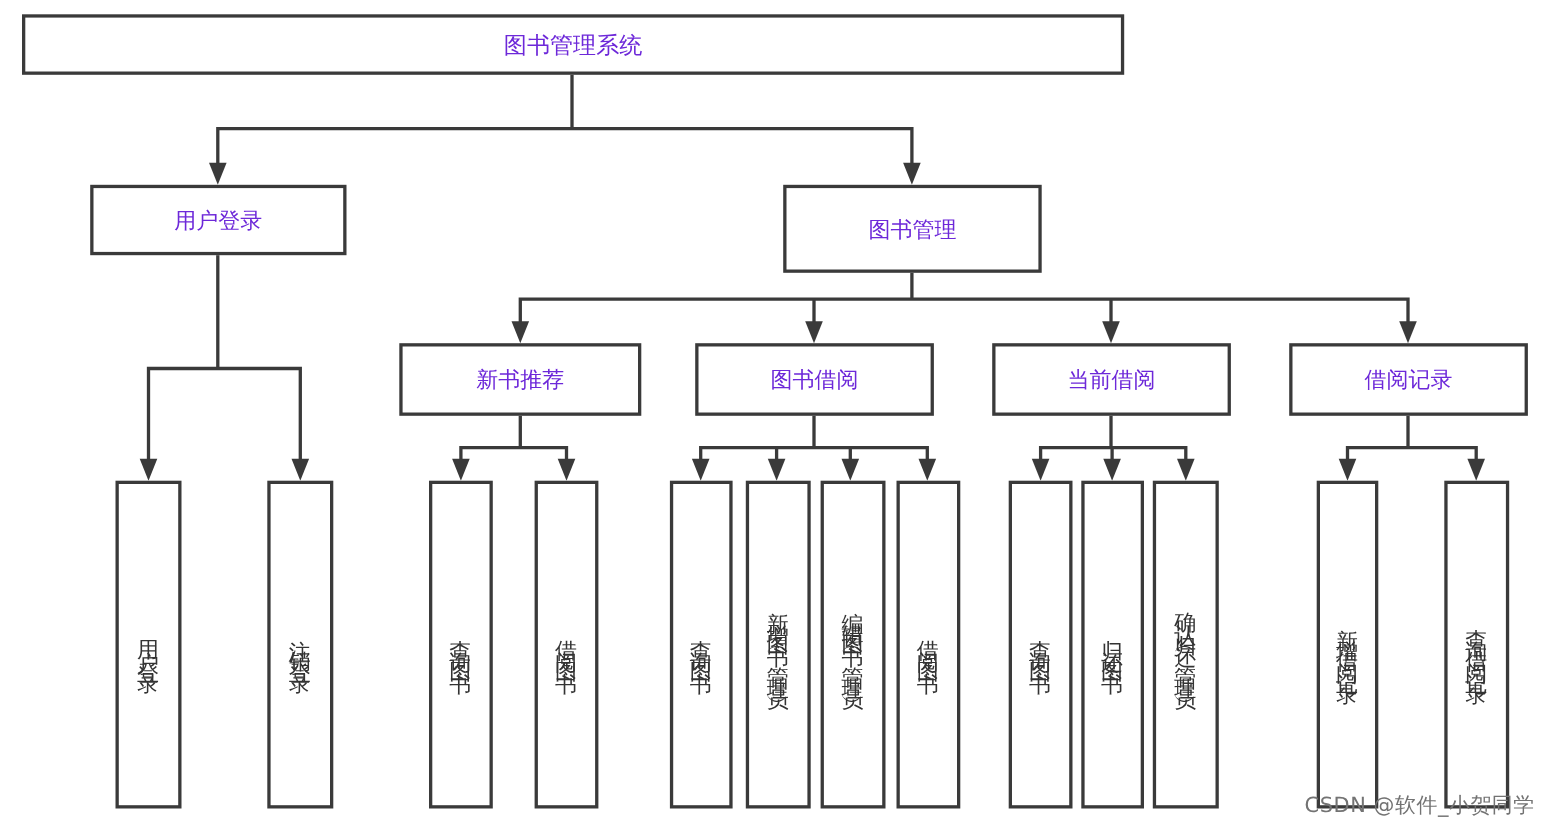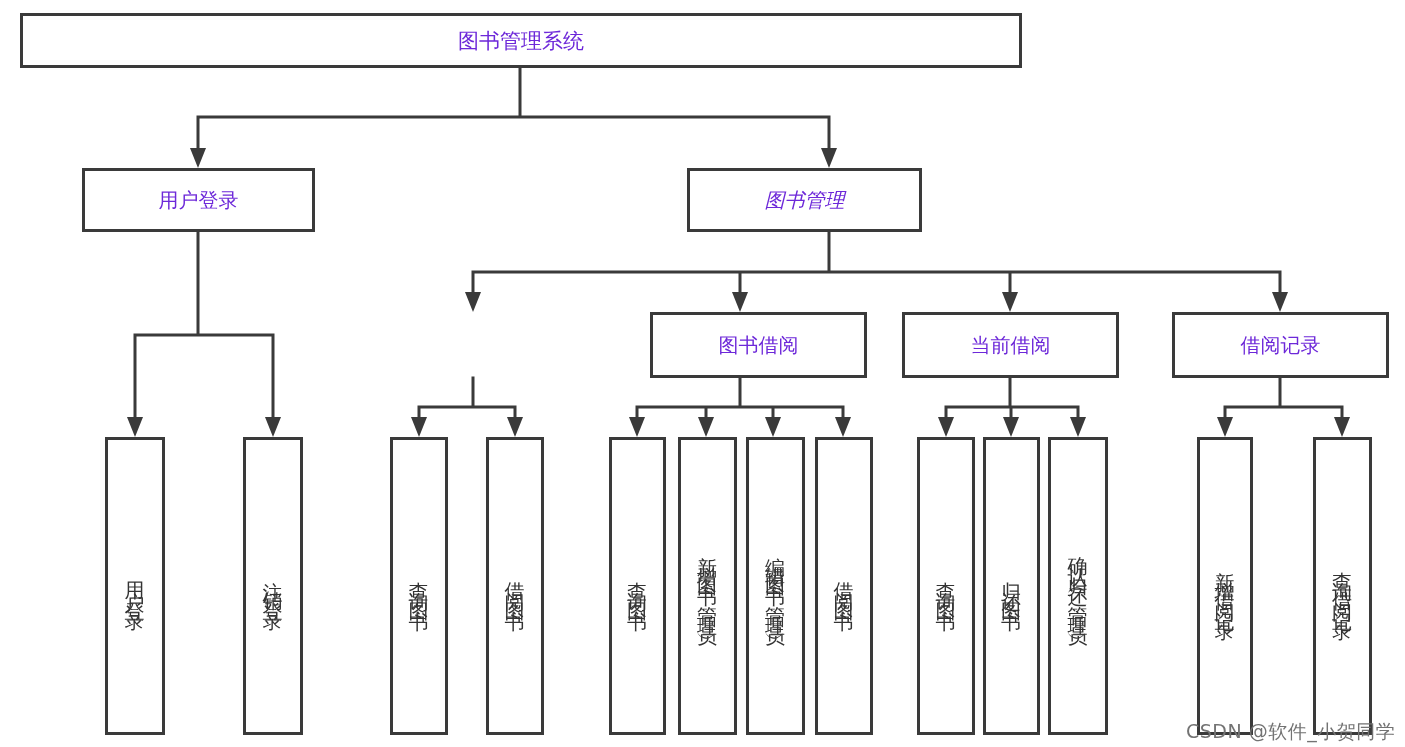--- a/index.html
+++ b/index.html
@@ -112,23 +112,24 @@
       <polygon points="1003,417 1019,417 1011,437"></polygon>
       <polygon points="1070,417 1086,417 1078,437"></polygon>
       <polygon points="1217,417 1233,417 1225,437"></polygon>
       <polygon points="1334,417 1350,417 1342,437"></polygon>
     </g>
   </svg>
 
   <div class="node root" style="left:20px; top:13px; width:1002px; height:55px;">图书管理系统</div>
 
   <div class="node" style="left:82px; top:168px; width:233px; height:64px;">用户登录</div>
-  <div class="node" style="left:687px; top:168px; width:235px; height:64px;font-style:italic;">图书管理</div>
+  <div class="node" style="left:712px; top:168px; width:235px; height:80px;">图书管理</div>
 
-  <div class="node" style="left:632px; top:312px; width:217px; height:66px;margin-left:18px;">图书借阅</div>
+  <div class="node" style="left:363px; top:312px; width:220px; height:66px;">新书推荐</div>
+  <div class="node" style="left:632px; top:312px; width:217px; height:66px;">图书借阅</div>
   <div class="node" style="left:902px; top:312px; width:217px; height:66px;">当前借阅</div>
   <div class="node" style="left:1172px; top:312px; width:217px; height:66px;">借阅记录</div>
 
   <div class="leaf" style="left:105px; top:437px; width:60px; height:298px;">
     <span>用户登录</span>
   </div>
   <div class="leaf" style="left:243px; top:437px; width:60px; height:298px;">
     <span>注销登录</span>
   </div>
 

